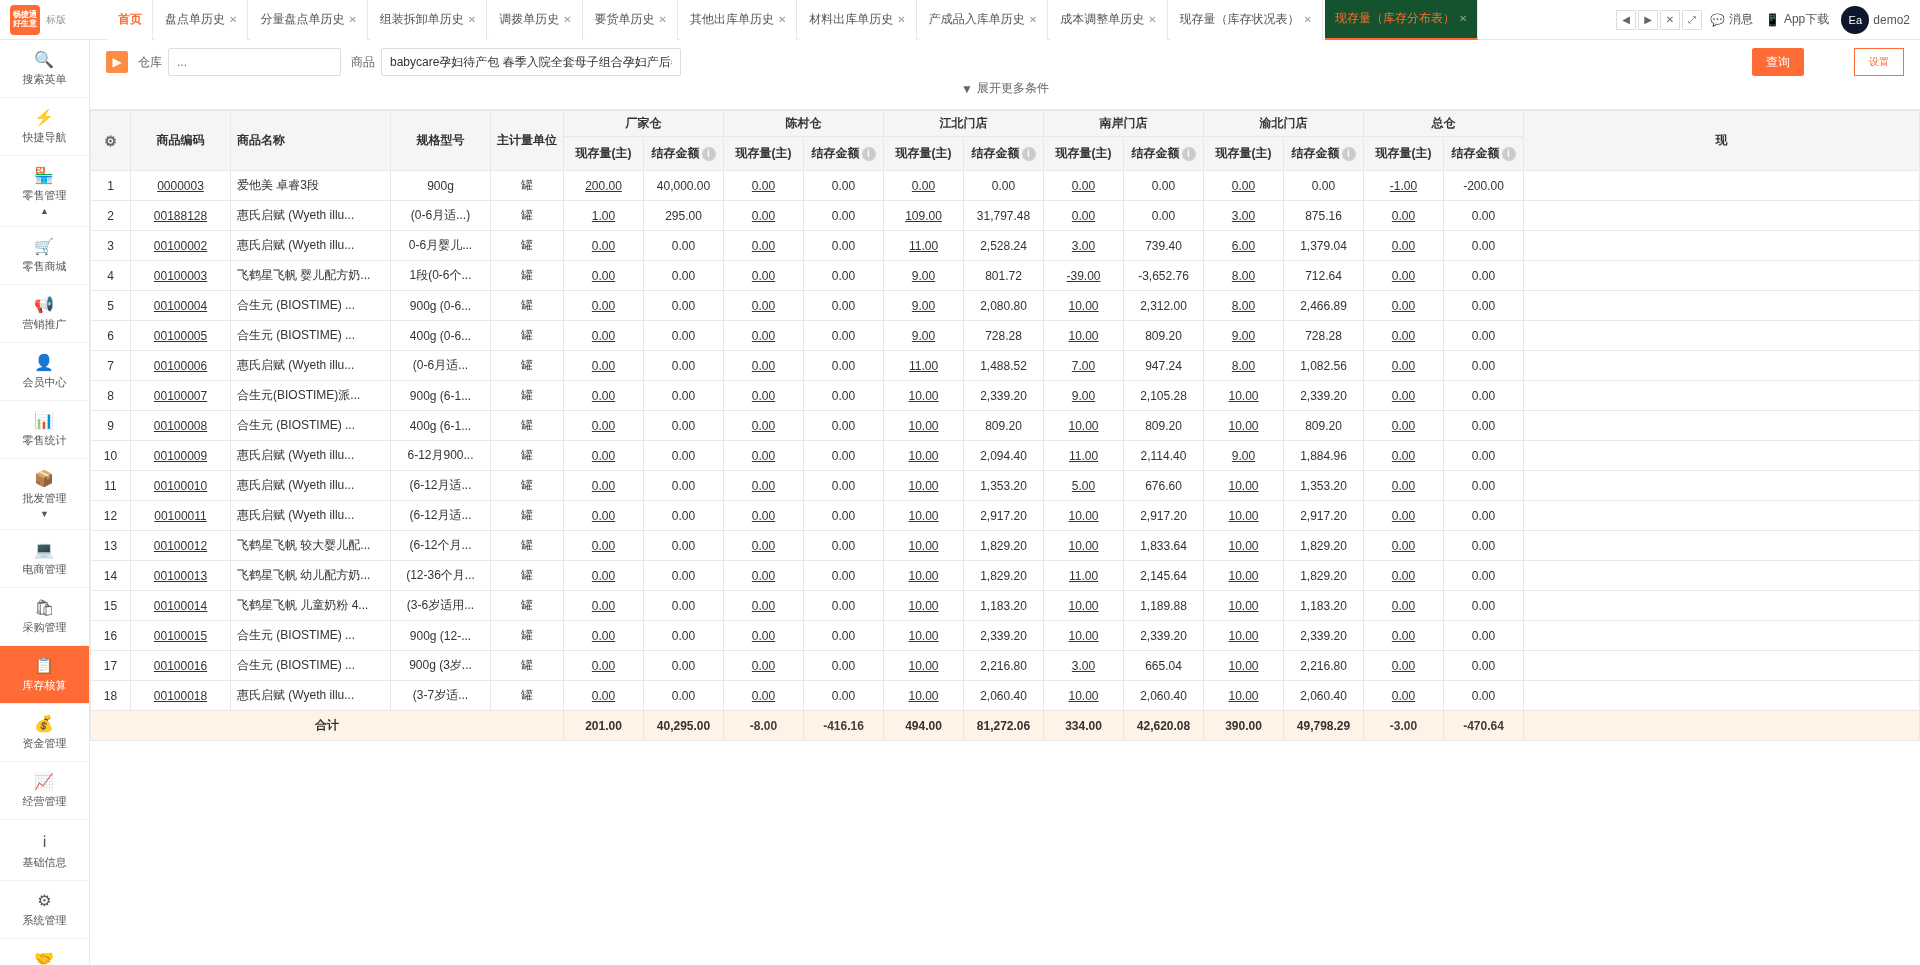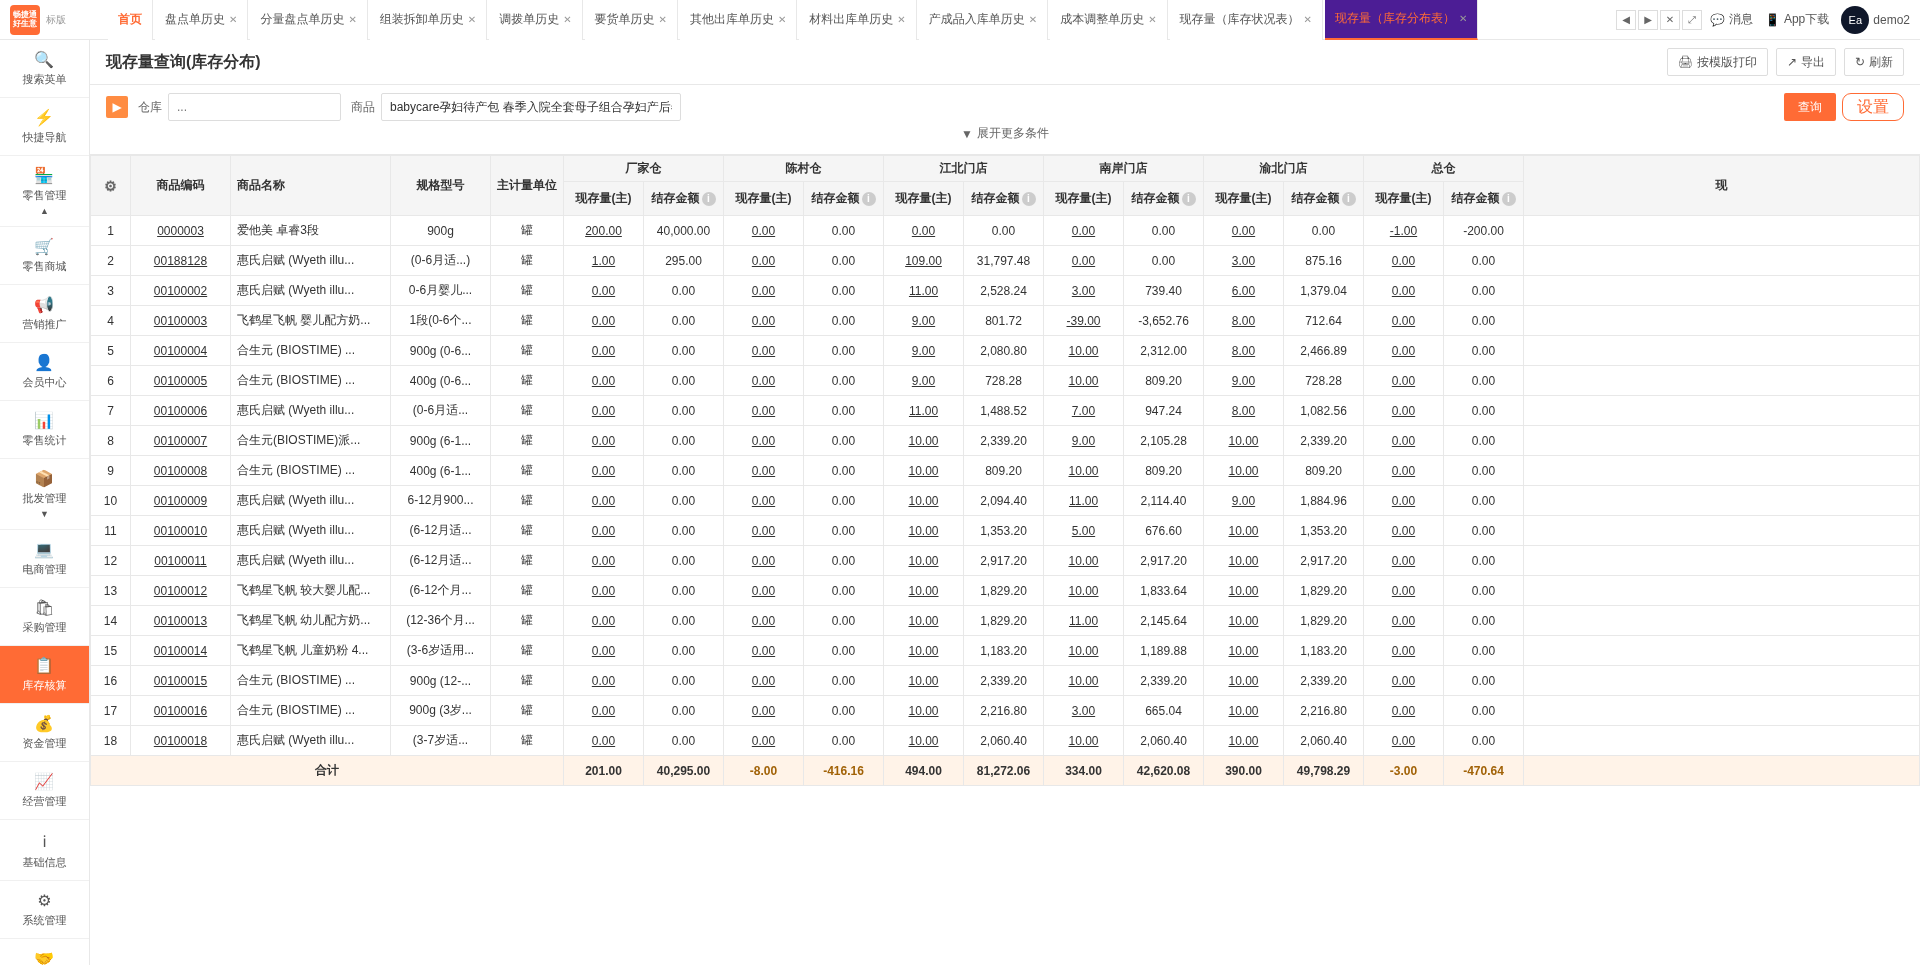--- a/index.html
+++ b/index.html
@@ -5,21 +5,21 @@
     * { margin: 0; padding: 0; box-sizing: border-box; }
     body { font-family: 'Microsoft YaHei', Arial, sans-serif; font-size: 12px; background: #f5f5f5; color: #333; overflow: hidden; }
 
     
     .top-nav { height: 40px; background: #fff; border-bottom: 1px solid #e8e8e8; display: flex; align-items: center; padding: 0 10px; gap: 8px; justify-content: center; }
     .logo-area { display: flex; align-items: center; gap: 6px; min-width: 90px; }
     .logo-icon { width: 30px; height: 30px; background: #ff6b35; border-radius: 4px; display: flex; align-items: center; justify-content: center; color: white; font-size: 10px; font-weight: bold; }
     .tabs-container { flex: 1; display: flex; align-items: center; overflow: hidden; gap: 2px; }
     .nav-tab { height: 40px; display: flex; align-items: center; padding: 0 10px; font-size: 12px; color: #555; border-right: 1px solid #e8e8e8; white-space: nowrap; cursor: pointer; gap: 4px; background: #fff; }
     .nav-tab.home { color: #ff6b35; font-weight: bold; border-right: 1px solid #e8e8e8; }
-    .nav-tab.active { background: #4c1d95; color: #ff6b35; border-bottom: 2px solid #ff6b35; }
+    .nav-tab.active { background: #14532d; color: #ff6b35; border-bottom: 2px solid #ff6b35; }
     .nav-tab .close-x { color: #999; font-size: 10px; cursor: pointer; }
     .tab-nav-arrows { display: flex; gap: 2px; margin-left: 4px; }
     .tab-nav-btn { width: 20px; height: 20px; border: 1px solid #ddd; background: #fff; cursor: pointer; display: flex; align-items: center; justify-content: center; font-size: 10px; color: #666; }
     .top-right { display: flex; align-items: center; gap: 12px; margin-left: auto; }
     .top-right-item { display: flex; align-items: center; gap: 4px; font-size: 12px; color: #555; cursor: pointer; }
     .avatar { width: 28px; height: 28px; background: #0f172a; border-radius: 50%; display: flex; align-items: center; justify-content: center; color: white; font-size: 11px; }
 
     
     .layout { display: flex; height: calc(965px - 40px); }
     .sidebar { width: 90px; background: #fff; border-right: 1px solid #e8e8e8; display: flex; flex-direction: column; overflow-y: auto; }
@@ -37,33 +37,33 @@
 
     
     .filter-area { background: #fff; padding: 8px 16px; border-bottom: 1px solid #e8e8e8; }
     .filter-row { display: flex; align-items: center; gap: 10px; }
     .filter-item { display: flex; align-items: center; gap: 6px; }
     .filter-label { color: #666; font-size: 12px; white-space: nowrap; }
     .filter-input { height: 28px; border: 1px solid #ddd; padding: 0 8px; font-size: 12px; color: #333; min-width: 80px; background: #fff; border-radius: 2px; }
     .filter-input-long { min-width: 300px; }
     .filter-input-color { min-width: 280px; }
     .btn-orange { height: 28px; padding: 0 14px; background: #ff6b35; border: none; color: #fff; cursor: pointer; border-radius: 2px; font-size: 12px; }
-    .btn-setting { height: 28px; padding: 0 14px; background: #fff; border: 1px solid #ff6b35; color: #ff6b35; cursor: pointer; border-radius: 9px; font-size: 16px; }
+    .btn-setting { height: 28px; padding: 0 14px; background: #fff; border: 1px solid #ff6b35; color: #ff6b35; cursor: pointer; border-radius: 0; font-size: 10px; margin-left: 44px; }
     .expand-row { display: flex; align-items: center; justify-content: center; padding: 4px 0; cursor: pointer; color: #666; font-size: 12px; gap: 4px; }
     .orange-arrow { width: 22px; height: 22px; background: #ff8c42; border-radius: 2px; display: flex; align-items: center; justify-content: center; color: #fff; font-size: 12px; cursor: pointer; }
 
     
     .table-container { flex: 1; overflow: auto; background: #fff; margin: 0; }
     table { width: 100%; border-collapse: collapse; font-size: 12px; min-width: 1600px; }
     thead tr { background: #f5f5f5; }
     thead th { padding: 8px 6px; text-align: center; border: 1px solid #e8e8e8; color: #333; font-weight: bold; white-space: nowrap; }
     tbody tr { background: #fff; }
     tbody tr.summary-row { background: #fff3e8; font-weight: bold; }
     tbody td { padding: 6px; text-align: center; border: 1px solid #e8e8e8; color: #333; white-space: nowrap; }
-    tbody td.negative { color: #a16207; }
+    tbody td.negative { color: #404040; }
     tbody td.number { color: #333; }
     tbody td.underline { text-decoration: underline; cursor: pointer; color: #333; }
     .col-index { width: 40px; }
     .col-code { width: 100px; }
     .col-name { width: 160px; text-align: left !important; }
     .col-spec { width: 100px; }
     .col-unit { width: 70px; }
     .col-num { width: 80px; }
     .group-header-row th { text-align: center; padding: 4px 6px; }
     .settings-icon { font-size: 14px; cursor: pointer; color: #666; }
@@ -194,37 +194,20 @@
     </div>
     <div class="sidebar-item">
       <span class="s-icon">🤝</span>
 
     </div>
 
   </div>
 
   <div class="main-content">
 
-    <div class="page-header">
-      <div class="page-title">现存量查询(库存分布)</div>
-      <div class="page-actions">
-        <button class="btn-action">
-          <span>🖨</span>
-          <span>按模版打印</span>
-        </button>
-        <button class="btn-action">
-          <span>↗</span>
-          <span>导出</span>
-        </button>
-        <button class="btn-action">
-          <span>↻</span>
-          <span>刷新</span>
-        </button>
-      </div>
-    </div>
 
     <div class="filter-area">
       <div class="filter-row">
         <div class="orange-arrow">▶</div>
         <div class="filter-item">
           <label class="filter-label">仓库</label>
           <input class="filter-input" type="text" placeholder="..." value="" style="">
         </div>
         <div class="filter-item">
           <label class="filter-label">商品</label>

